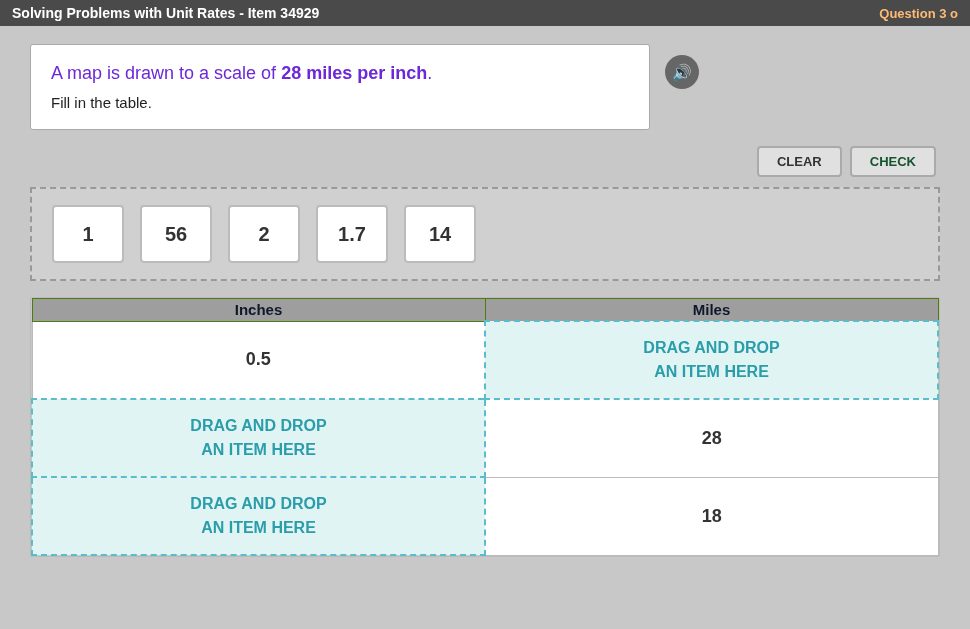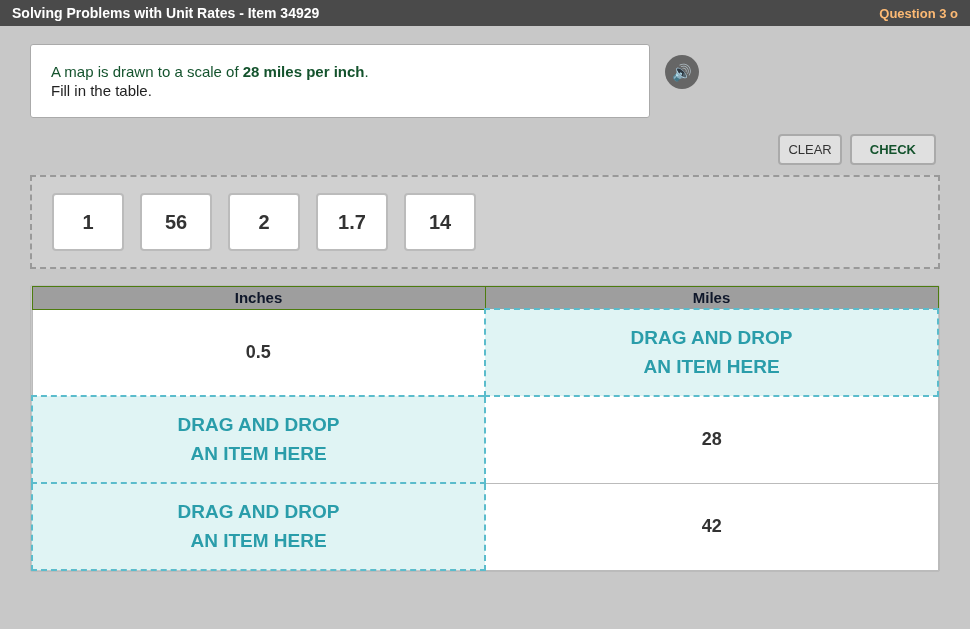--- a/index.html
+++ b/index.html
@@ -39,23 +39,23 @@
     .problem-card {
       background-color: #fff;
       border: 1px solid #aaa;
       border-radius: 3px;
       padding: 18px 20px;
       max-width: 620px;
       position: relative;
     }
 
     .problem-text {
-      font-size: 15px;
-      color: #14532d;
-      margin-bottom: 2px;
+      font-size: 18px;
+      color: #6d28d9;
+      margin-bottom: 10px;
     }
 
     .problem-text strong {
       font-weight: bold;
     }
 
     .problem-subtext {
       font-size: 15px;
       color: #222;
     }
@@ -84,23 +84,23 @@
       justify-content: flex-end;
       margin-top: 16px;
       gap: 8px;
       padding-right: 4px;
     }
 
     .btn-clear {
       background: #e0e0e0;
       border: 2px solid #aaa;
       border-radius: 4px;
-      padding: 6px 8px;
+      padding: 6px 18px;
       font-size: 13px;
-      font-weight: normal;
+      font-weight: bold;
       cursor: pointer;
       color: #333;
     }
 
     .btn-check {
       background: #e0e0e0;
       border: 2px solid #aaa;
       border-radius: 4px;
       padding: 6px 18px;
       font-size: 13px;
@@ -168,21 +168,21 @@
       border: 1px solid #bbb;
       background: #fff;
       vertical-align: middle;
     }
 
     .drop-cell {
       background-color: #e0f4f4;
       border: 2px dashed #5bbccc;
       color: #2a9daa;
       font-weight: bold;
-      font-size: 19px;
+      font-size: 16px;
       line-height: 1.5;
       text-align: center;
     }
 
     .filled-cell {
       background-color: #fff;
       font-size: 18px;
       font-weight: bold;
       color: #333;
     }
@@ -235,19 +235,19 @@
           <td class="drop-cell">DRAG AND DROP<br>AN ITEM HERE</td>
         </tr>
 
         <tr>
           <td class="drop-cell">DRAG AND DROP<br>AN ITEM HERE</td>
           <td class="filled-cell">28</td>
         </tr>
 
         <tr>
           <td class="drop-cell">DRAG AND DROP<br>AN ITEM HERE</td>
-          <td class="filled-cell">42</td>
+          <td class="filled-cell">18</td>
         </tr>
       </tbody>
     </table>
   </div>
 
 </div>
 
 </body></html>

